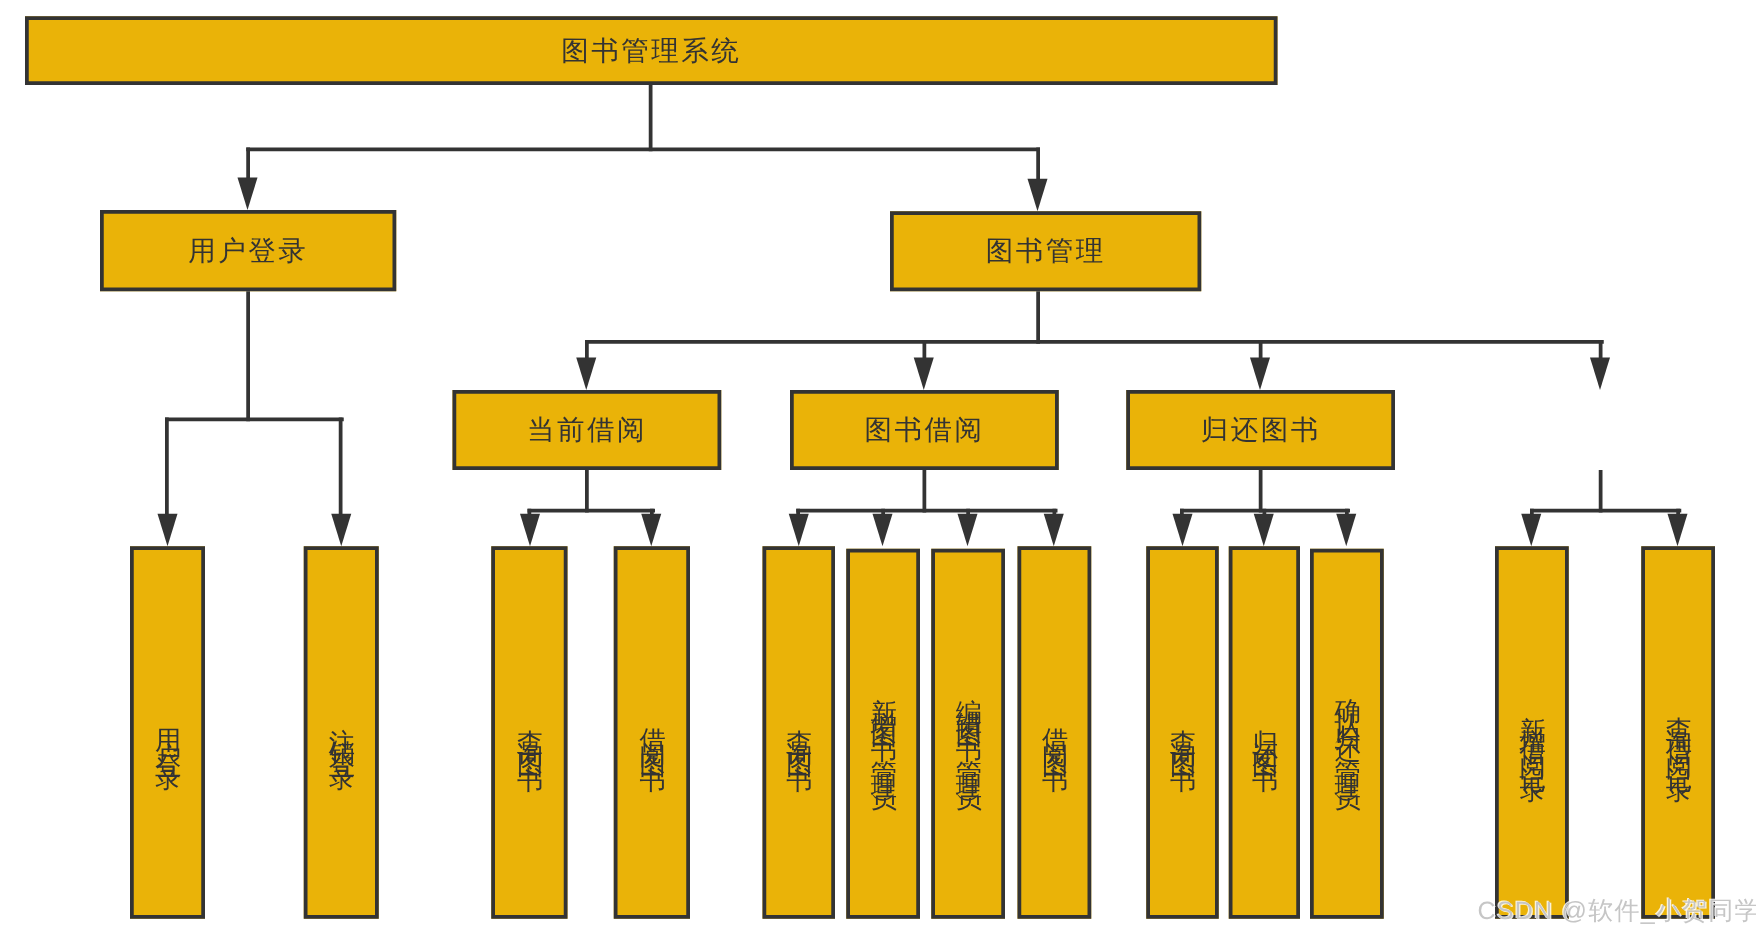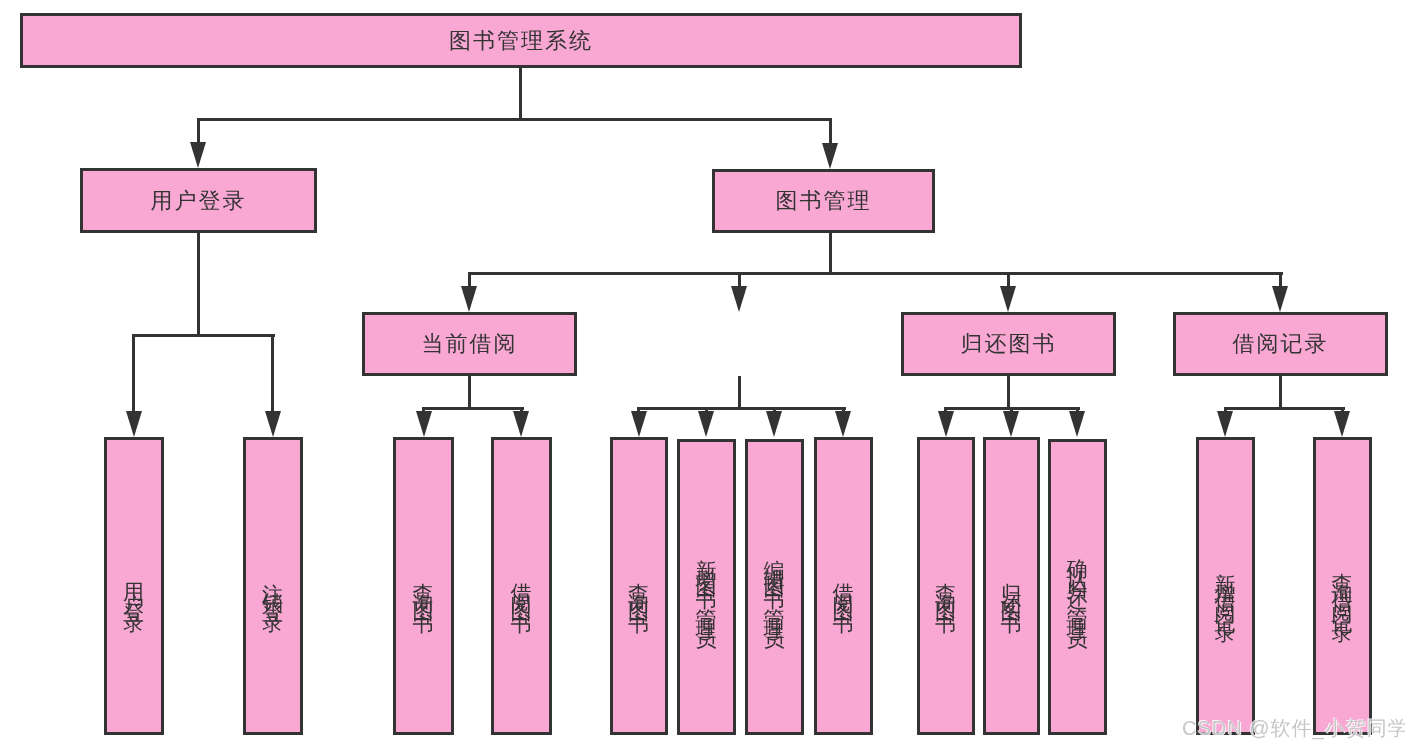--- a/index.html
+++ b/index.html
@@ -8,21 +8,21 @@
     width:1405px; height:747px;
     background:#ffffff;
     font-family:"Liberation Sans","DejaVu Sans",sans-serif;
     color:#333333;
     overflow:hidden;
   }
   .box {
     position:absolute;
     box-sizing:border-box;
     border:3px solid #333333;
-    background:#f9a8d4;
+    background:#eab308;
     display:flex;
     align-items:center;
     justify-content:center;
   }
   .hlabel { font-size:22px; letter-spacing:2px; white-space:nowrap; }
   .leaf .vtext {
     writing-mode:vertical-rl;
     font-size:21px;
     letter-spacing:10px;
     line-height:1;
@@ -50,32 +50,32 @@
 
 <div class="canvas">
 
   <div class="box" style="left:20px;top:13px;width:1002px;height:55px">
     <span class="hlabel">图书管理系统</span>
   </div>
 
   <div class="box" style="left:80px;top:168px;width:237px;height:65px">
     <span class="hlabel">用户登录</span>
   </div>
-  <div class="box" style="left:712px;top:169px;width:223px;height:64px">
+  <div class="box" style="left:712px;top:169px;width:249px;height:64px">
     <span class="hlabel">图书管理</span>
   </div>
 
   <div class="box" style="left:362px;top:312px;width:215px;height:64px">
     <span class="hlabel">当前借阅</span>
   </div>
+  <div class="box" style="left:632px;top:312px;width:215px;height:64px">
+    <span class="hlabel">图书借阅</span>
+  </div>
   <div class="box" style="left:901px;top:312px;width:215px;height:64px">
     <span class="hlabel">归还图书</span>
-  </div>
-  <div class="box" style="left:1173px;top:312px;width:215px;height:64px">
-    <span class="hlabel">借阅记录</span>
   </div>
 
   <div class="box leaf" style="left:104px;top:437px;width:60px;height:298px">
     <span class="vtext">用户登录</span>
   </div>
   <div class="box leaf" style="left:243px;top:437px;width:60px;height:298px">
     <span class="vtext">注销登录</span>
   </div>
 
   <div class="box leaf" style="left:393px;top:437px;width:61px;height:298px">

